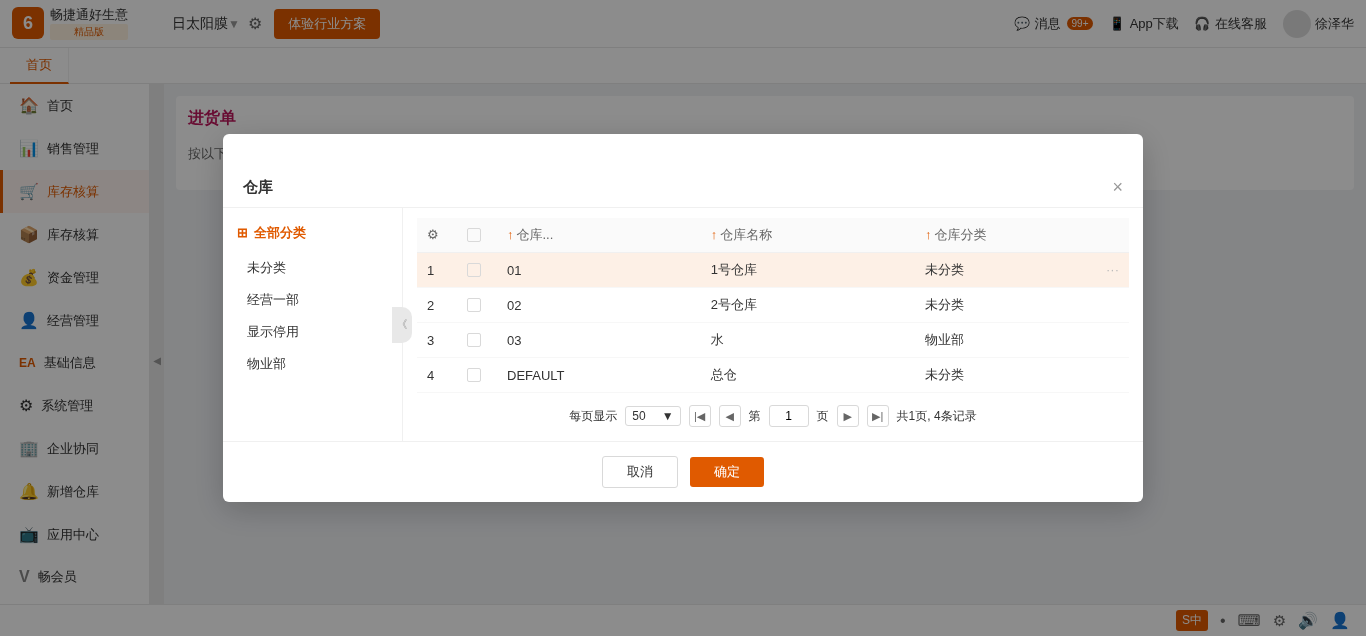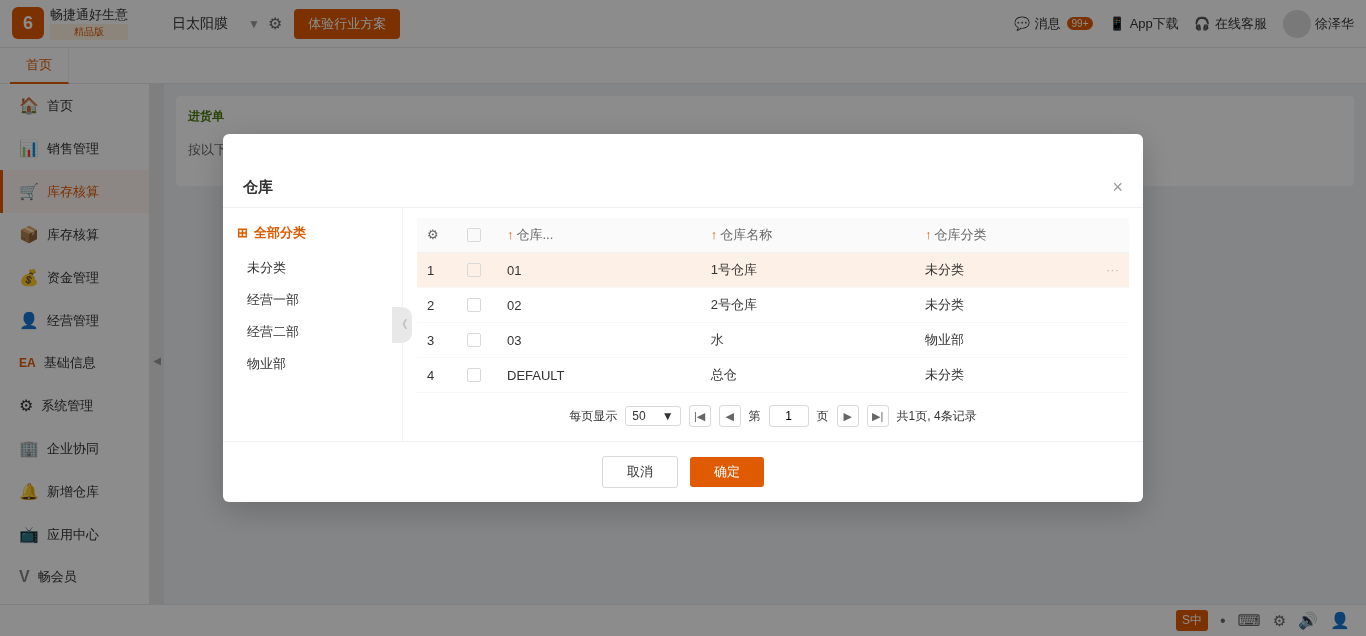--- a/index.html
+++ b/index.html
@@ -25,21 +25,21 @@
     .logo-icon {
       width: 32px; height: 32px;
       background: #e05a00;
       border-radius: 6px;
       display: flex; align-items: center; justify-content: center;
       color: #fff; font-weight: bold; font-size: 18px;
     }
     .logo-text { font-size: 13px; color: #333; line-height: 1.3; }
     .logo-sub { font-size: 10px; color: #e05a00; background: #fff3e0; padding: 1px 4px; border-radius: 2px; text-align: center; }
     .header-store {
-      display: flex; align-items: center; gap: 20px;
+      display: flex; align-items: center; gap: 0;
       margin-left: 10px; color: #333; font-size: 14px; cursor: pointer;
     }
     .header-store .chevron { color: #999; font-size: 12px; }
     .header-gear {
       margin-left: 8px; color: #666; cursor: pointer; font-size: 16px;
     }
     .header-trial {
       margin-left: 12px;
       background: #e05a00; color: #fff;
       padding: 6px 14px; border-radius: 4px; font-size: 13px; cursor: pointer;
@@ -108,21 +108,21 @@
       flex: 1;
       background: #f0f2f5;
       padding: 12px;
       overflow: hidden;
     }
     .content-card {
       background: #fff;
       border-radius: 4px;
       padding: 12px;
     }
-    .content-title { font-size: 12px; font-weight: bold; color: #4d7c0f; margin-bottom: 10px; }
+    .content-title { font-size: 16px; font-weight: bold; color: #be185d; margin-bottom: 10px; }
 
     
     .toolbar-row {
       display: flex; align-items: center; gap: 8px;
       margin-bottom: 10px; flex-wrap: wrap;
     }
     .toolbar-btn {
       padding: 5px 12px; border-radius: 3px;
       font-size: 12px; cursor: pointer; border: 1px solid #d9d9d9;
       background: #fff; color: #333;
@@ -418,21 +418,21 @@
           <span style="color:#e05a00;">⊞</span>
           <span>全部分类</span>
         </div>
         <div class="category-item">
           <span>未分类</span>
         </div>
         <div class="category-item">
           <span>经营一部</span>
         </div>
         <div class="category-item">
-          <span>经营二部</span>
+          <span>显示停用</span>
         </div>
         <div class="category-item">
           <span>物业部</span>
         </div>
         <div class="collapse-arrow">《</div>
       </div>
 
       <div class="table-panel">
 
 

